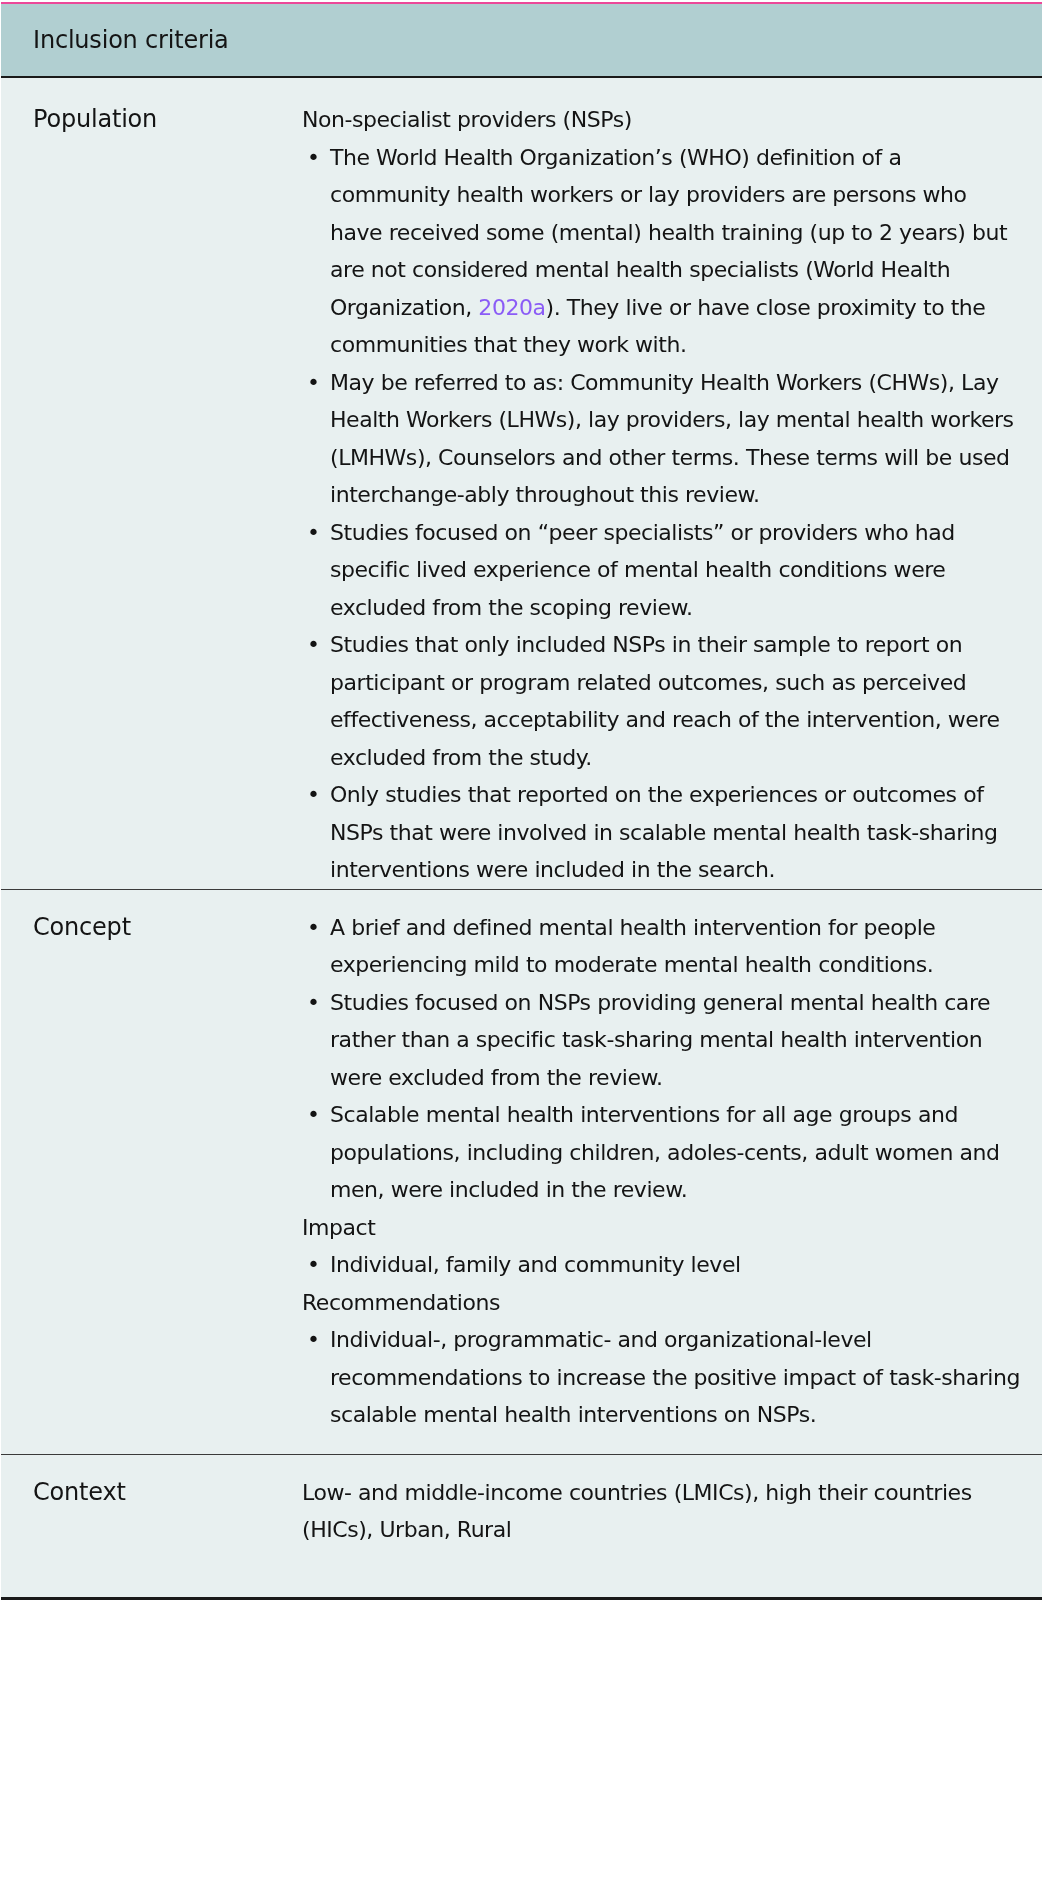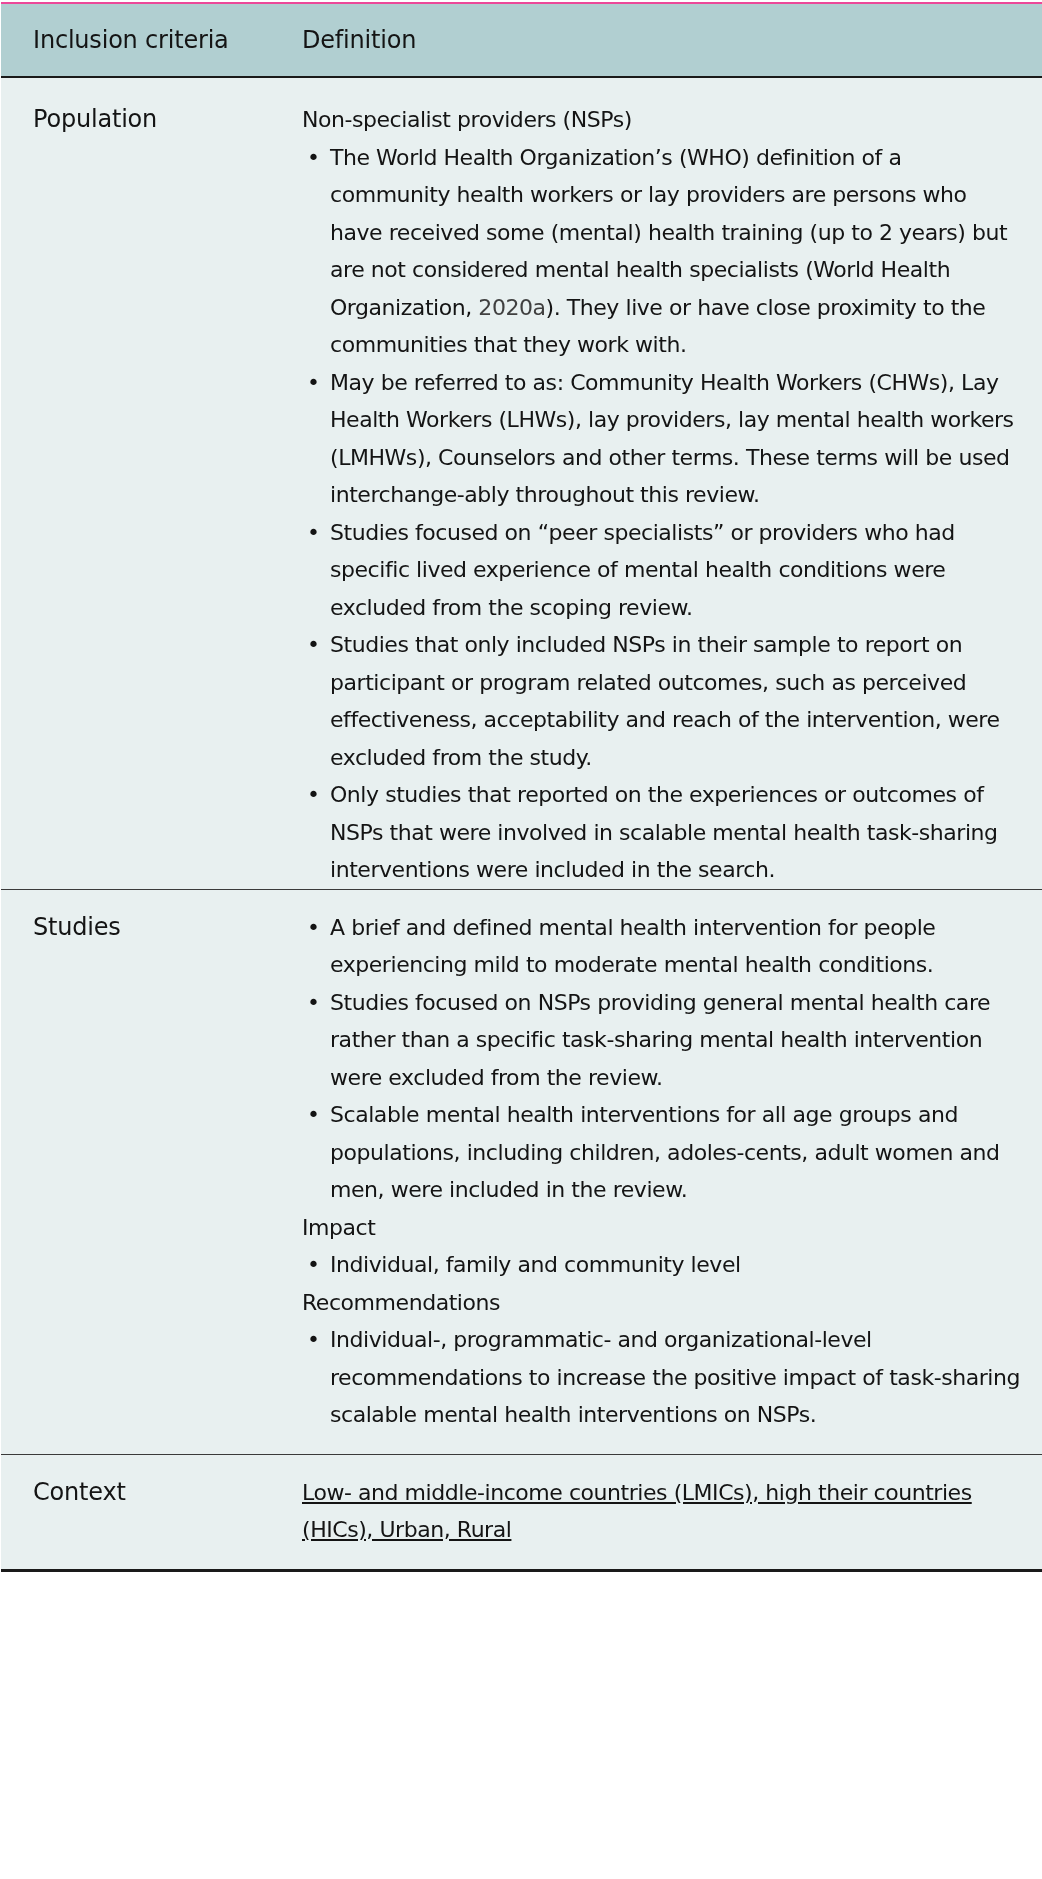--- a/index.html
+++ b/index.html
@@ -13,35 +13,34 @@
   .th.c2 { left: 301px; }
   .tbody { background: #e8f0f0; }
   .row { position: relative; border-bottom: 1.5px solid #3a3a3a; }
   .row.last { border-bottom: 3px solid #1a1a1a; }
   .cell-label { position: absolute; left: 32px; font-size: 24px; line-height: 37.5px; letter-spacing: -0.2px; }
   .cell-def { margin-left: 301px; padding-right: 20px; font-size: 22px; line-height: 37.5px; letter-spacing: -0.45px; }
   .subhead { display: block; }
   ul.blist { list-style: none; margin: 0; padding: 0; }
   ul.blist li { position: relative; padding-left: 28px; }
   ul.blist li .bullet { position: absolute; left: 5px; top: 0; }
-  .link { color: #404040; }
+  .link { color: #8b5cf6; }
   .row-pop { padding-top: 23px; }
   .row-pop .cell-label { top: 23px; }
   .row-con { padding-top: 19px; padding-bottom: 20px; }
   .row-con .cell-label { top: 19px; }
-  .row-ctx { padding-top: 19px; padding-bottom: 20px; height: 75px; text-decoration: underline; }
+  .row-ctx { padding-top: 19px; padding-bottom: 48px; height: 75px; }
   .row-ctx .cell-label { top: 19px; }
 </style>
 </head>
 <body>
 
 <div class="table">
   <div class="thead">
     <span class="th c1">Inclusion criteria</span>
-    <span class="th c2">Definition</span>
   </div>
 
   <div class="tbody">
 
     <div class="row row-pop">
       <span class="cell-label">Population</span>
       <div class="cell-def">
         <span class="subhead">Non-specialist providers (NSPs)</span>
         <ul class="blist">
           <li>
@@ -62,21 +61,21 @@
           </li>
           <li>
             <span class="bullet">•</span>
             <span>Only studies that reported on the experiences or outcomes of NSPs that were involved in scalable mental health task-sharing interventions were included in the search.</span>
           </li>
         </ul>
       </div>
     </div>
 
     <div class="row row-con">
-      <span class="cell-label">Studies</span>
+      <span class="cell-label">Concept</span>
       <div class="cell-def">
         <ul class="blist">
           <li>
             <span class="bullet">•</span>
             <span>A brief and defined mental health intervention for people experiencing mild to moderate mental health conditions.</span>
           </li>
           <li>
             <span class="bullet">•</span>
             <span>Studies focused on NSPs providing general mental health care rather than a specific task-sharing mental health intervention were excluded from the review.</span>
           </li>

